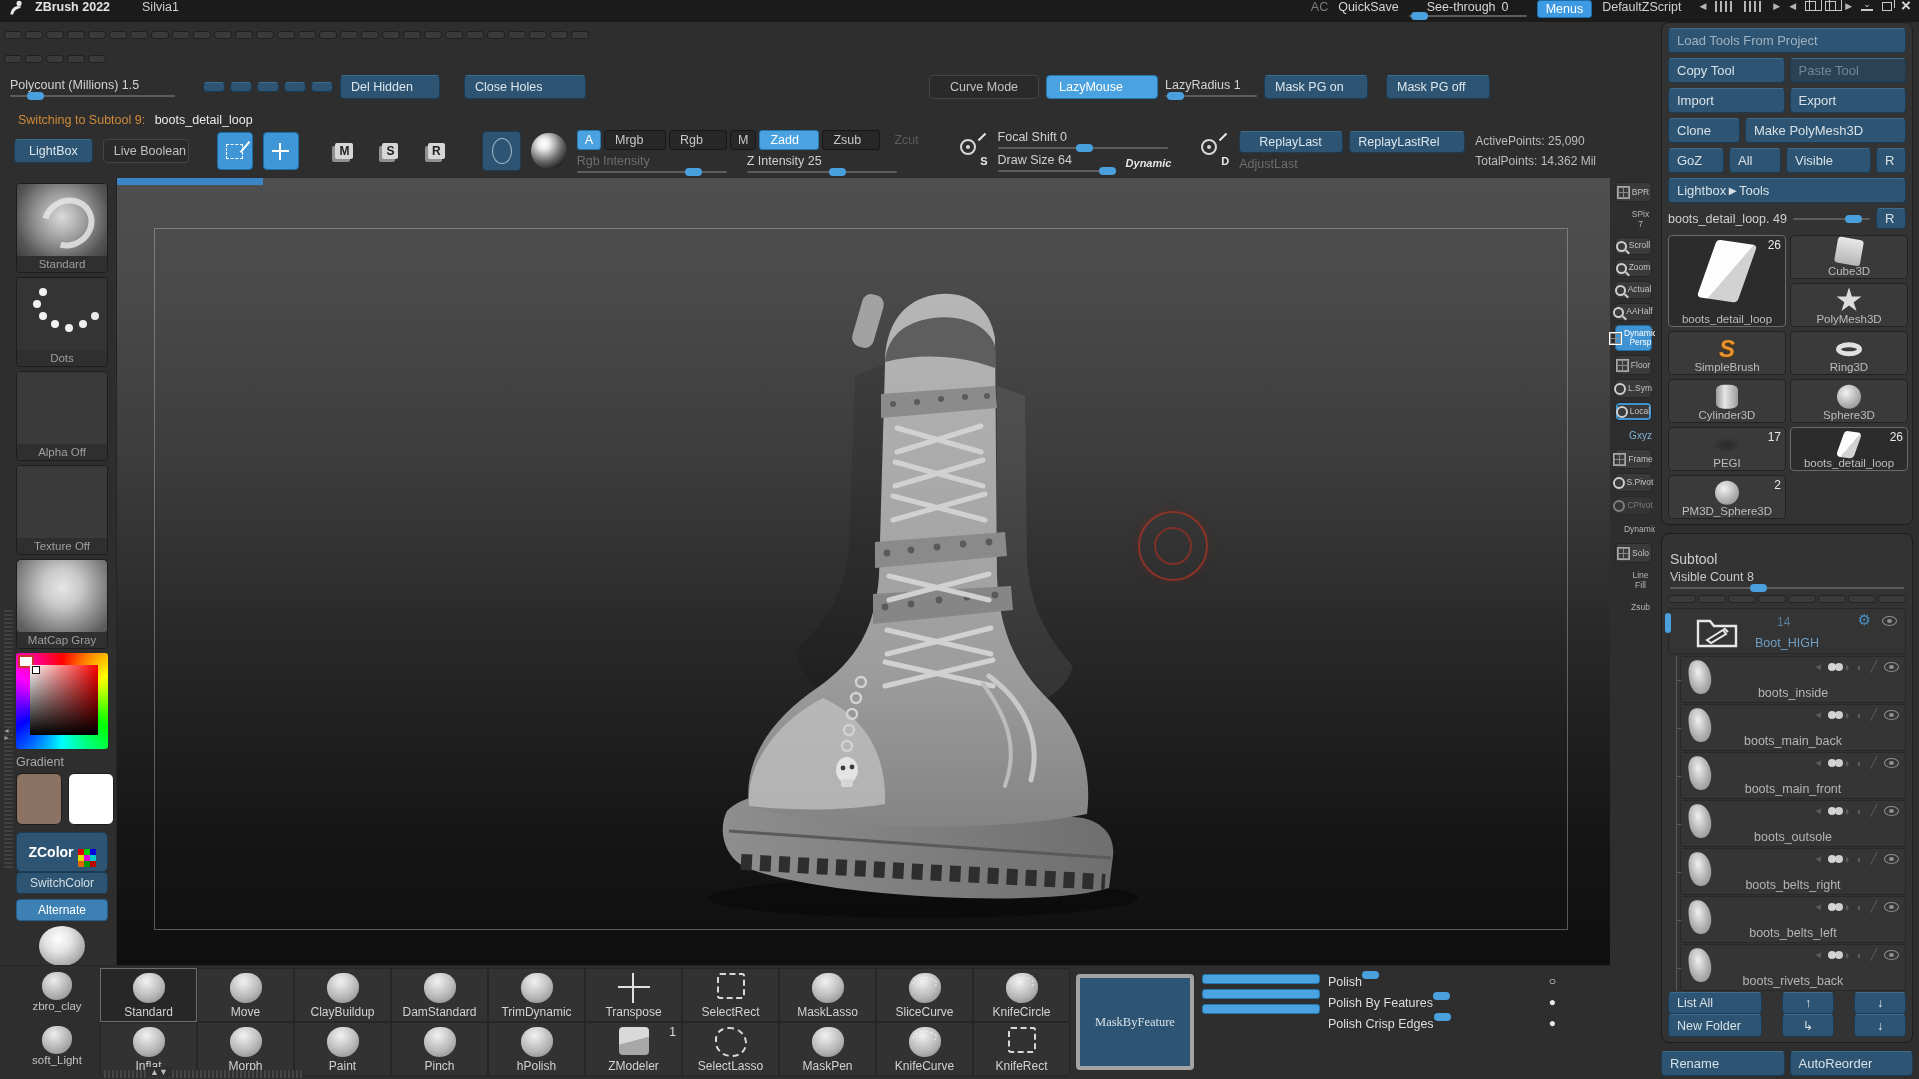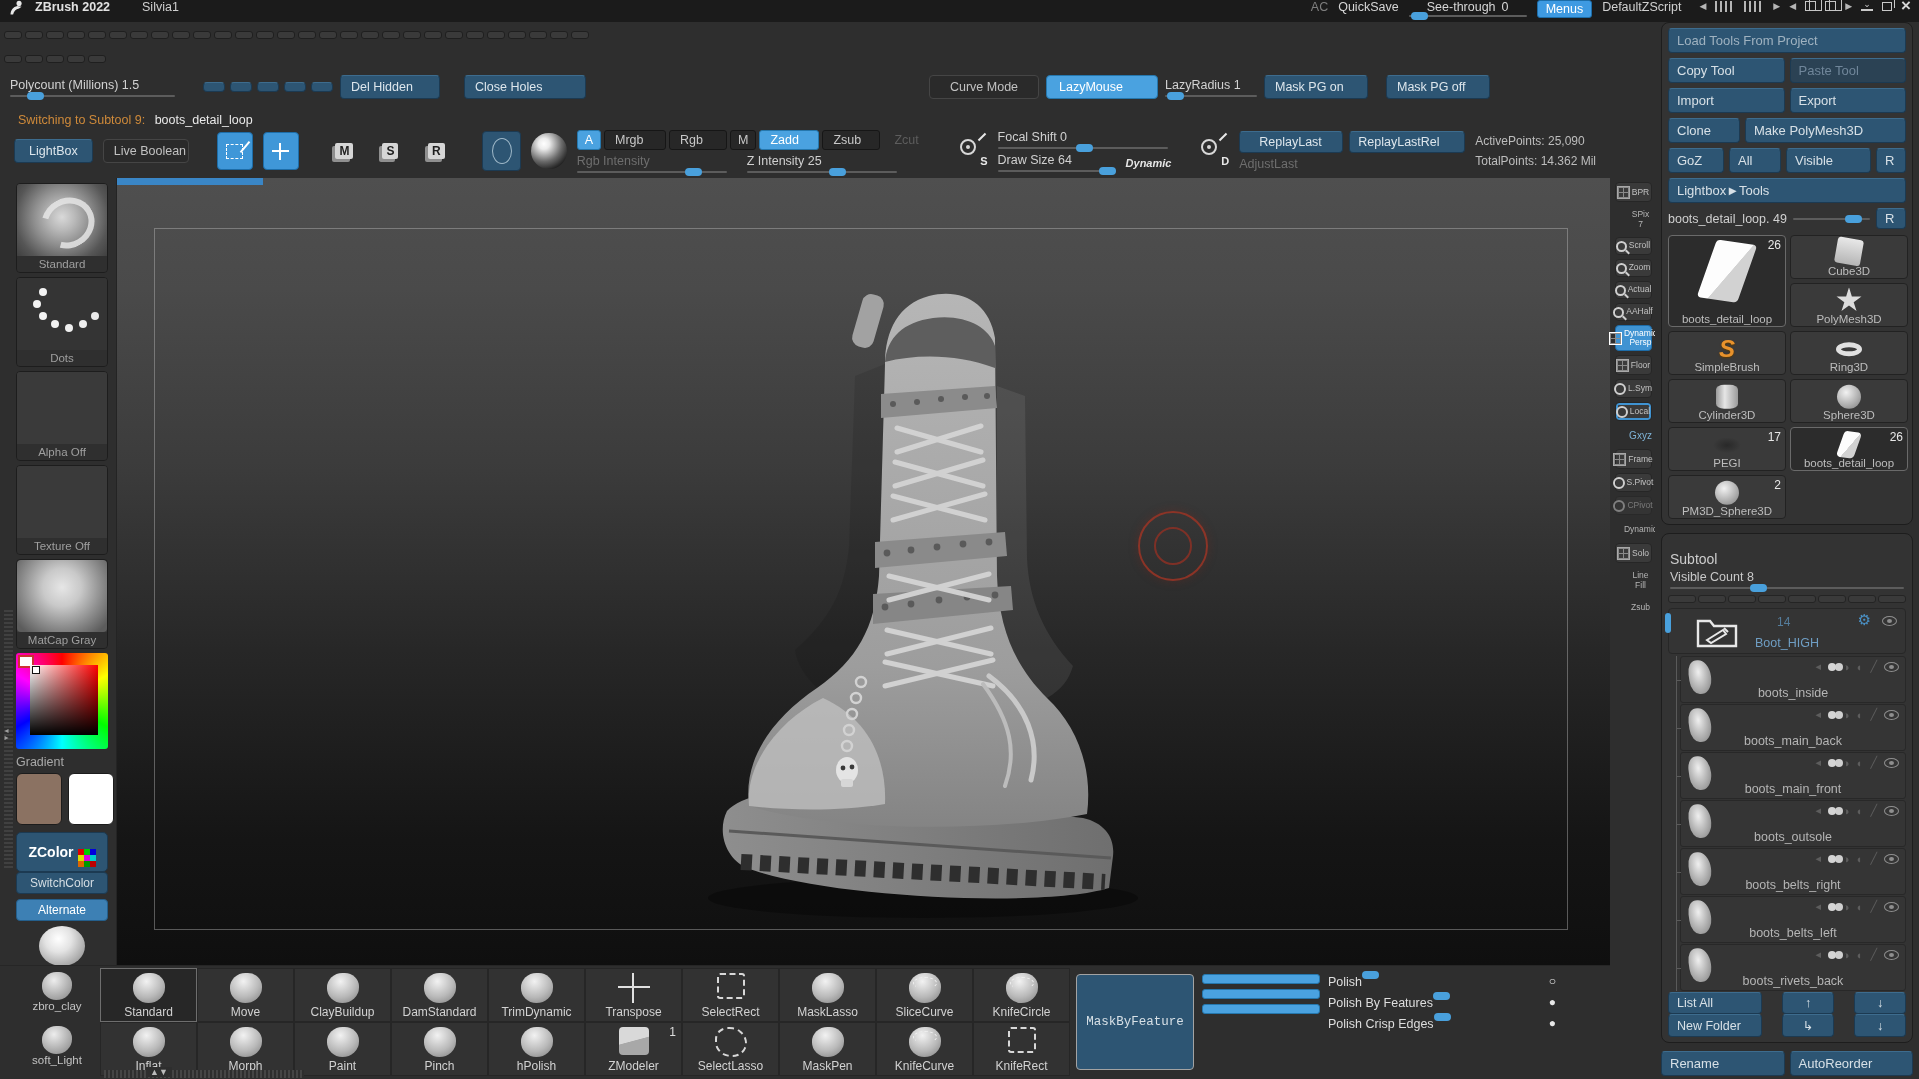--- a/index.html
+++ b/index.html
@@ -231,22 +231,22 @@
   .cell .badge{position:absolute;right:5px;top:2px;font-size:12px;color:#ddd}
   .cell.sel{background:#272727;border-color:#6e6e6e}
   .cell.k-rect .cthumb{border:2px dashed #d8d8d8;background:none;border-radius:3px;width:28px;height:26px}
   .cell.k-lasso .cthumb{border:2px dashed #d8d8d8;background:none;border-radius:45% 60% 50% 55%}
   .cell.k-cross .cthumb{background:none;border-radius:0}
   .cell.k-cross .cthumb::before{content:'';position:absolute;left:0;right:0;top:13px;height:2px;background:#e0e0e0}
   .cell.k-cross .cthumb::after{content:'';position:absolute;top:0;bottom:0;left:14px;width:2px;background:#e0e0e0}
   .cell.k-cube .cthumb{background:linear-gradient(165deg,#d9d9d9 48%,#a8a8a8 50%);border-radius:4px;width:30px;height:28px}
   .cell.k-knife .cthumb::after{content:'';position:absolute;left:4px;top:4px;width:22px;height:10px;border:1.5px dashed #efefef;border-radius:50%;border-bottom-color:transparent}
   .mbfwrap{position:absolute;left:1076px;top:8px;display:flex;gap:8px}
-  .mbf-main{width:118px;height:96px;background:#2d5573;border:1px solid #a3a3a3;border-radius:4px;color:#d7e0e6;
-     display:flex;align-items:center;justify-content:center;font-size:12.5px;font-family:Liberation Mono, monospace}
+  .mbf-main{width:118px;height:96px;background:#2d5573;border:4px solid #a3a3a3;border-radius:4px;color:#d7e0e6;
+     display:flex;align-items:center;justify-content:center;font-size:12.5px;font-family:Liberation Serif, serif}
   .mbf-col{display:flex;flex-direction:column;gap:5px;width:118px}
   .mbf-col .bluebtn{padding:4px 8px;text-align:left;color:#0e3a57;font-weight:normal;border-radius:3px}
   .polcol{display:flex;flex-direction:column;gap:6px;width:230px}
   .polrow{position:relative;padding-right:22px}
   .polrow .lab{font-size:12.5px;color:#dedede}
   .polrow .tog{position:absolute;right:2px;top:0;color:#e8e8e8;font-size:12px}
   .traydots{position:absolute;left:104px;top:104px;width:200px;height:8px;
      background:repeating-linear-gradient(90deg,#454545 0 2px,#2e2e2e 2px 4px)}
   .traydots::after{content:'▲▼';position:absolute;left:42px;top:-3px;font-size:9px;color:#bbb;background:#2e2e2e;padding:0 4px}
 </style>

